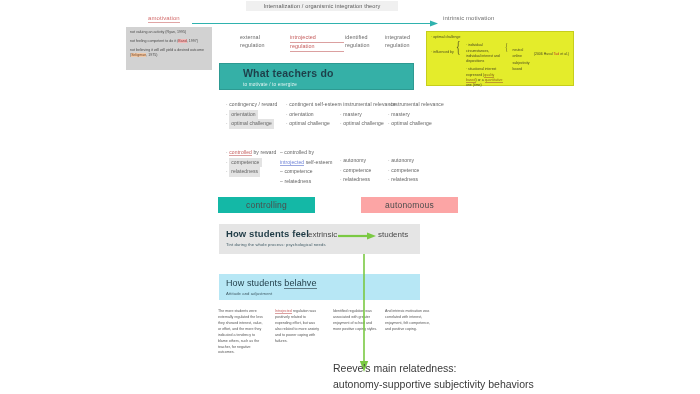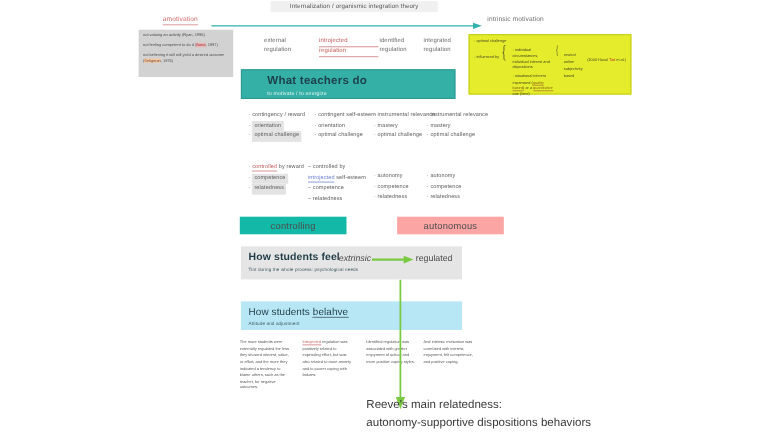--- a/index.html
+++ b/index.html
@@ -122,21 +122,21 @@
   #seg-controlling{left:218px;top:197px;width:97px;background:#14b8a6;text-align:right;}
   #seg-autonomous{left:323px;top:197px;width:97px;background:#fca5a5;margin-left:38px;}
 
   
   #feel-band{
     left:219px;top:224px;width:201px;height:30px;
     background:#e5e5e5;box-sizing:border-box;padding:4px 7px;
   }
   #feel-title{font-size:9.5px;font-weight:bold;color:#1f3b46;letter-spacing:.1px;}
   #feel-sub{font-size:4.2px;color:#3f5a64;margin-top:2.5px;letter-spacing:.1px;}
-  #feel-extrinsic{left:308px;top:230px;font-size:8px;color:#4a4a4a;font-style:italic;}
+  #feel-extrinsic{left:308px;top:230px;font-size:8px;color:#4a4a4a;}
   #feel-intrinsic{left:378px;top:230px;font-size:8px;color:#4a4a4a;}
   #feel-arrow{left:338px;top:232px;width:38px;height:8px;}
 
   
   #behave-band{
     left:219px;top:274px;width:201px;height:26px;
     background:#b7e7f5;box-sizing:border-box;padding:4px 7px;
   }
   #behave-title{font-size:9px;font-weight:normal;color:#1f3b46;letter-spacing:.1px;}
   #behave-title .u{border-bottom:1px solid #5f7d88;}
@@ -271,21 +271,21 @@
   </div>
 
   <div class="abs seg" id="seg-controlling">controlling</div>
   <div class="abs seg" id="seg-autonomous">autonomous</div>
 
   <div class="abs" id="feel-band">
     <div id="feel-title">How students feel</div>
     <div id="feel-sub">Tint during the whole process: psychological needs</div>
   </div>
   <div class="abs" id="feel-extrinsic">extrinsic</div>
-  <div class="abs" id="feel-intrinsic">regulated</div>
+  <div class="abs" id="feel-intrinsic">students</div>
   <svg class="abs" id="feel-arrow" viewBox="0 0 38 8">
     <line x1="0" y1="4" x2="30" y2="4" stroke="#7ac943" stroke-width="2.2"></line>
     <polygon points="29,0.5 38,4 29,7.5" fill="#7ac943"></polygon>
   </svg>
 
   <div class="abs" id="behave-band">
     <div id="behave-title"><span>How students </span><span class="u">belahve</span></div>
     <div id="behave-sub">Attitude and adjustment</div>
   </div>
 
@@ -294,16 +294,16 @@
   <div class="abs para" id="para-2">Identified regulation was associated with greater enjoyment of school and more positive coping styles.</div>
   <div class="abs para" id="para-3">And intrinsic motivation was correlated with interest, enjoyment, felt competence, and positive coping.</div>
 
   <svg class="abs" id="down-arrow" viewBox="0 0 12 118">
     <line x1="6" y1="0" x2="6" y2="108" stroke="#7ac943" stroke-width="1.6"></line>
     <polygon points="1.8,107 10.2,107 6,118" fill="#7ac943"></polygon>
   </svg>
 
   <div class="abs" id="conclusion">
     <div>Reeve's main relatedness:</div>
-    <div>autonomy-supportive dispositions behaviors</div>
+    <div>autonomy-supportive subjectivity behaviors</div>
   </div>
 
 </div>
 
 </body></html>

